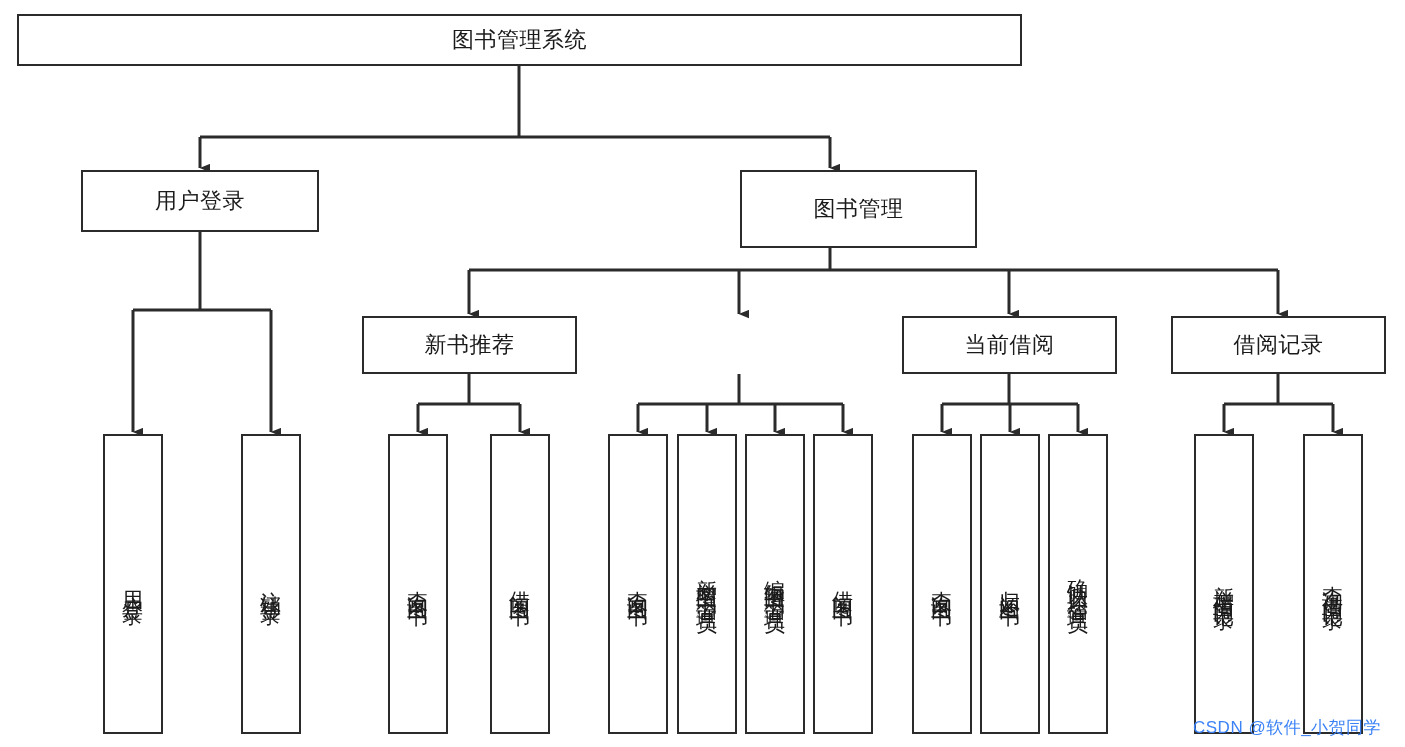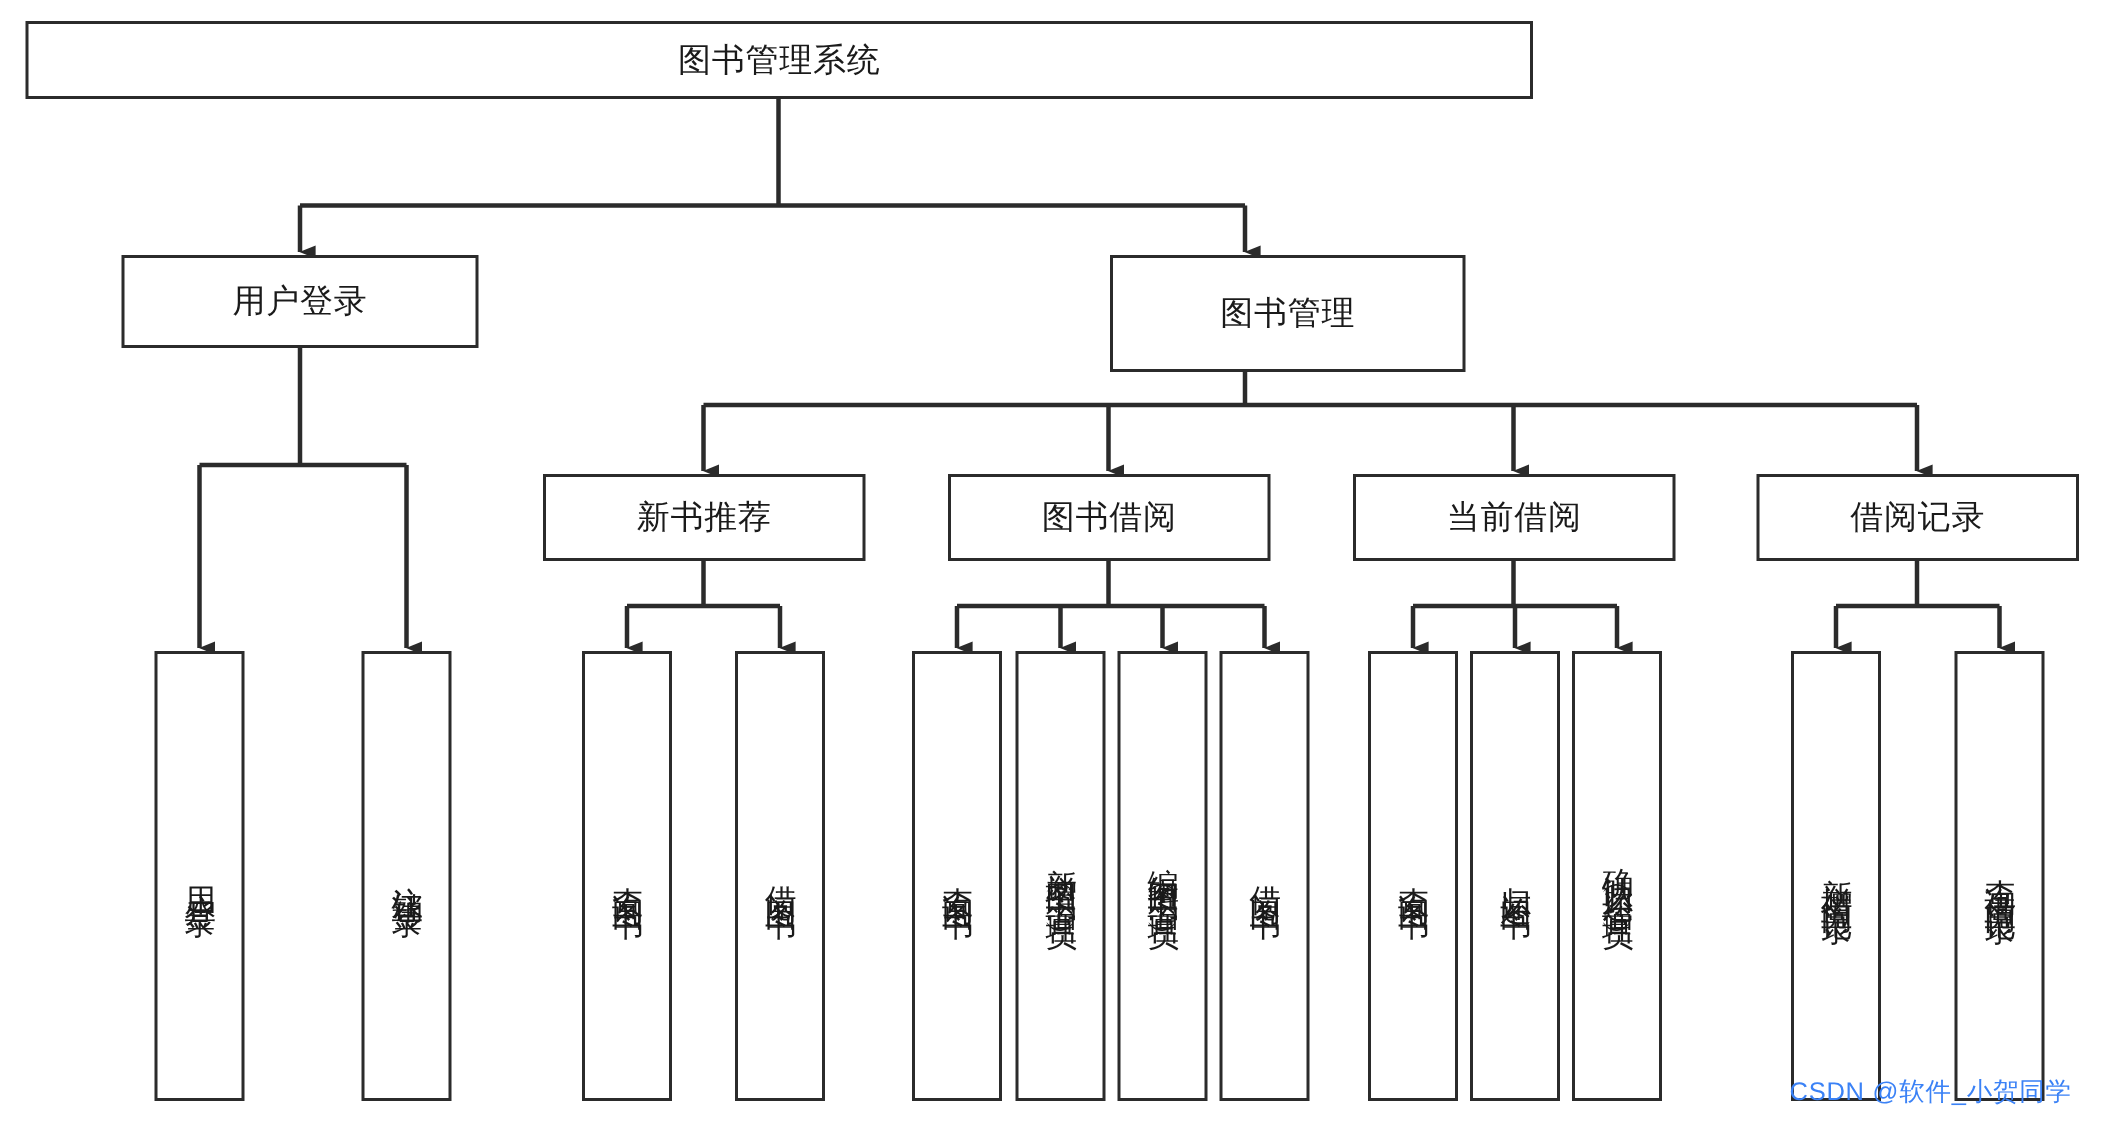--- a/index.html
+++ b/index.html
@@ -123,23 +123,20 @@
   <div class="node-box" style="left:81px; top:170px; width:238px; height:62px;">
     <span class="node-label-h">用户登录</span>
   </div>
   <div class="node-box" style="left:740px; top:170px; width:237px; height:78px;">
     <span class="node-label-h">图书管理</span>
   </div>
 
   <div class="node-box" style="left:362px; top:316px; width:215px; height:58px;">
     <span class="node-label-h">新书推荐</span>
   </div>
-  <div class="node-box" style="left:632px; top:316px; width:215px; height:58px;">
-    <span class="node-label-h">图书借阅</span>
-  </div>
   <div class="node-box" style="left:1171px; top:316px; width:215px; height:58px;">
     <span class="node-label-h">借阅记录</span>
   </div>
   <div class="node-box" style="left:902px; top:316px; width:215px; height:58px;">
     <span class="node-label-h">当前借阅</span>
   </div>
 
   <div class="node-box" style="left:103px; top:434px; width:60px; height:300px;">
     <span class="node-label-v">用户登录</span>
   </div>

